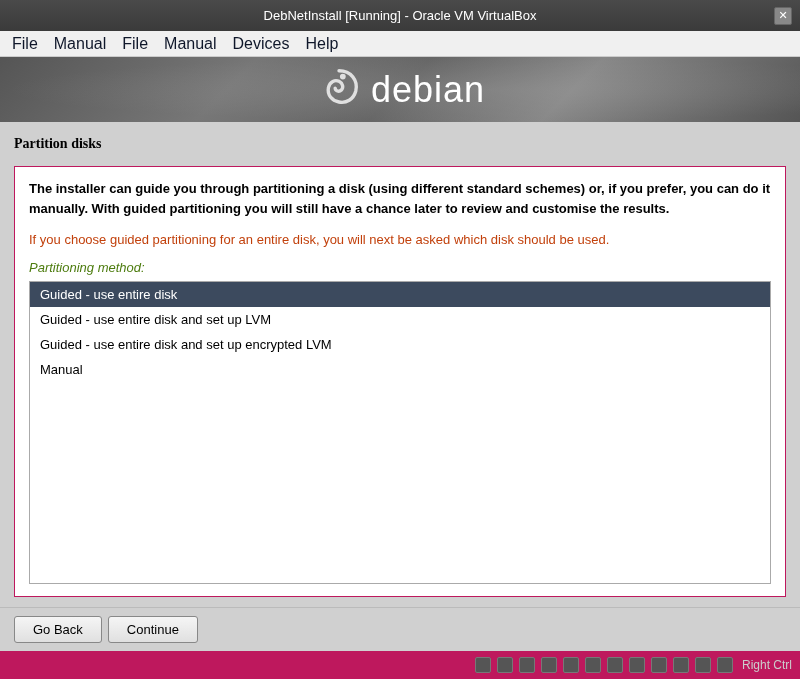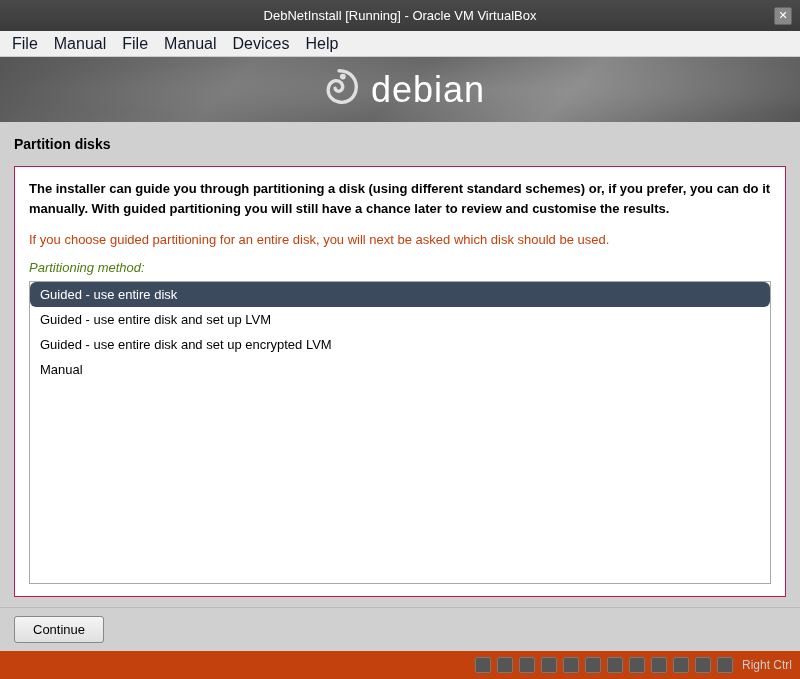--- a/index.html
+++ b/index.html
@@ -104,20 +104,21 @@
       flex: 1;
       padding: 14px 14px 10px 14px;
       display: flex;
       flex-direction: column;
       gap: 10px;
       overflow: hidden;
     }
 
     #page-title-bar {
       background: #d0d0d0;
+      font-family: Liberation Serif, serif;
     }
     #page-heading {
       font-size: 14px;
       font-weight: bold;
       color: #000;
       margin-bottom: 4px;
     }
 
     
     #info-box {
@@ -155,21 +156,20 @@
       background: #fff;
       flex: 1;
       overflow-y: auto;
     }
     .list-item {
       padding: 5px 10px;
       cursor: pointer;
       color: #000;
       font-size: 13px;
       border-bottom: none;
-      border-radius: 6px;
     }
     .list-item.selected {
       background: #3c4a5e;
       color: #fff;
     }
 
     
     #bottom-bar {
       background: #d0d0d0;
       padding: 8px 14px;
@@ -187,21 +187,21 @@
       font-size: 13px;
       border: 1px solid #888;
       border-radius: 3px;
       background: linear-gradient(to bottom, #f5f5f5, #e0e0e0);
       cursor: pointer;
       color: #000;
     }
 
     
     #statusbar {
-      background: #c2410c;
+      background: #be185d;
       display: flex;
       align-items: center;
       justify-content: flex-end;
       height: 28px;
       padding: 0 8px;
       gap: 4px;
       flex-shrink: 0;
     }
     .status-icon {
       width: 18px;
@@ -266,20 +266,21 @@
         <div class="list-item selected">Guided - use entire disk</div>
         <div class="list-item">Guided - use entire disk and set up LVM</div>
         <div class="list-item">Guided - use entire disk and set up encrypted LVM</div>
         <div class="list-item">Manual</div>
       </div>
   </div>
 </div>
 
 <div id="bottom-bar">
   <div id="right-buttons">
+    <button class="btn">Go Back</button>
     <button class="btn">Continue</button>
   </div>
 </div>
 
 <div id="statusbar">
 
   <span class="status-icon" style="width: 16px; height: 16px; background: rgb(85, 85, 85); border: 1px solid rgb(119, 119, 119); border-radius: 2px; display: inline-block; margin: 0px 1px;"></span>
   <span class="status-icon" style="width: 16px; height: 16px; background: rgb(85, 85, 85); border: 1px solid rgb(119, 119, 119); border-radius: 2px; display: inline-block; margin: 0px 1px;"></span>
   <span class="status-icon" style="width: 16px; height: 16px; background: rgb(85, 85, 85); border: 1px solid rgb(119, 119, 119); border-radius: 2px; display: inline-block; margin: 0px 1px;"></span>
   <span class="status-icon" style="width: 16px; height: 16px; background: rgb(85, 85, 85); border: 1px solid rgb(119, 119, 119); border-radius: 2px; display: inline-block; margin: 0px 1px;"></span>

